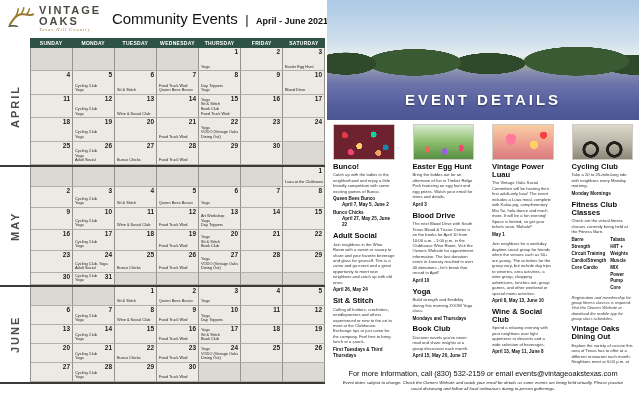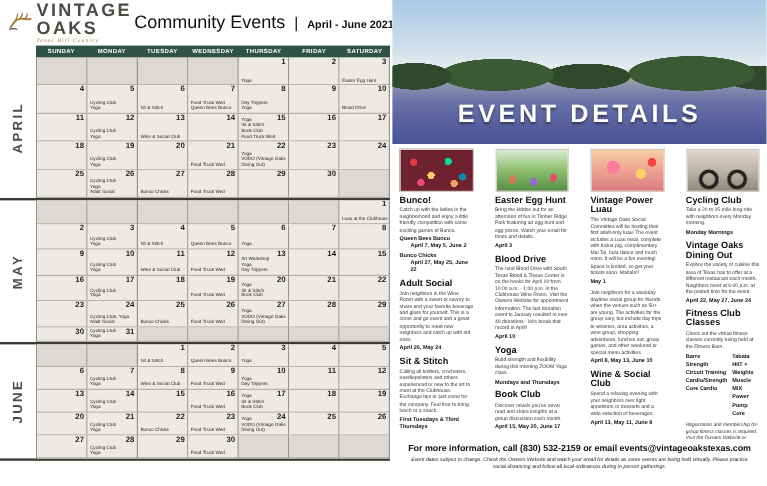--- a/index.html
+++ b/index.html
@@ -4,21 +4,21 @@
 <style>
   html,body{margin:0;padding:0;background:#fff;}
   .page{position:relative;width:639px;height:405px;background:#fff;overflow:hidden;
         font-family:"Liberation Sans",sans-serif;color:#222;}
 
   
   .hdr{position:absolute;left:0;top:0;width:330px;height:38px;display:flex;align-items:center;}
   .logo{display:flex;align-items:center;margin-left:6px;width:104px;}
   .logo svg{width:30px;height:26px;}
   .logotext{margin-left:3px;line-height:1;}
-  .logoname{font-size:15px;font-weight:bold;letter-spacing:2px;color:#4c4a44;white-space:pre-line;}
+  .logoname{font-size:11px;font-weight:bold;letter-spacing:2px;color:#4c4a44;white-space:pre-line;}
   .logotag{font-family:"Liberation Serif",serif;font-style:italic;font-size:4.5px;color:#9a7a2e;margin-top:1px;letter-spacing:1px;}
   .titlewrap{flex:1;text-align:center;white-space:nowrap;}
   .bigtitle{font-size:15px;font-weight:normal;color:#111;}
   .sep{font-size:13px;font-weight:normal;color:#111;margin:0 3px;}
   .range{font-size:9px;font-weight:bold;color:#111;}
 
   
   .wdrow{position:absolute;left:30px;top:38px;width:295px;height:10px;display:grid;
          grid-template-columns:repeat(7,1fr);background:#2f5247;}
   .wd{color:#fff;font-size:5px;font-weight:bold;text-align:center;line-height:10px;letter-spacing:.3px;}
@@ -44,21 +44,21 @@
   .right{position:absolute;left:327px;top:0;width:312px;height:405px;background:#fff;}
   .photo{position:relative;width:312px;height:120px;
     background:
       radial-gradient(55px 20px at 6% 53%, #2e4a2b 55%, rgba(0,0,0,0) 56%),
       radial-gradient(85px 24px at 28% 52%, #3a5a33 55%, rgba(0,0,0,0) 56%),
       radial-gradient(65px 19px at 52% 53%, #2e4a2b 55%, rgba(0,0,0,0) 56%),
       radial-gradient(95px 26px at 80% 51%, #3a5a33 55%, rgba(0,0,0,0) 56%),
       radial-gradient(60px 18px at 99% 54%, #2e4a2b 55%, rgba(0,0,0,0) 56%),
       linear-gradient(to bottom,#abc9e6 0%,#cfdfeb 34%,#e7edf0 47%,#a8b088 53%,#8c92ae 59%,#6b73a9 70%,#555e9d 88%,#4c5593 100%);}
   .photo-title{position:absolute;left:0;right:0;bottom:12px;text-align:center;
-      color:#fff;font-size:21px;font-weight:bold;letter-spacing:3px;
+      color:#fff;font-size:15px;font-weight:bold;letter-spacing:3px;
       text-shadow:0 1px 2px rgba(0,0,0,.45);}
 
   .cols{display:flex;gap:18px;padding:4px 6px 0 6px;height:242px;overflow:hidden;}
   .dcol{flex:1;min-width:0;}
   .thumb{height:34px;margin-bottom:3px;border:1px solid #cfcac2;}
   .thumb-bunco-dice{background:
       radial-gradient(5px 5px at 18% 30%, #e63946 60%, rgba(0,0,0,0) 61%),
       radial-gradient(5px 5px at 42% 62%, #ffd166 60%, rgba(0,0,0,0) 61%),
       radial-gradient(5px 5px at 66% 28%, #06d6a0 60%, rgba(0,0,0,0) 61%),
       radial-gradient(5px 5px at 86% 66%, #118ab2 60%, rgba(0,0,0,0) 61%),
@@ -85,21 +85,21 @@
   .sdates{font-size:4.6px;font-weight:bold;color:#111;margin-top:2px;line-height:1.3;}
   .grp{margin-top:2px;}
   .gname{font-size:4.6px;font-weight:bold;color:#111;line-height:1.3;}
   .gdates{font-size:4.6px;font-weight:bold;color:#111;padding-left:9px;line-height:1.3;}
   .fitlists{display:flex;gap:4px;margin-top:2.5px;}
   .fitcol{flex:1;}
   .fit{font-size:4.6px;font-weight:bold;line-height:1.5;color:#111;}
   .snote{font-size:4.1px;font-style:italic;color:#333;line-height:1.3;margin-top:2.5px;}
 
   .foot{position:absolute;left:330px;top:369px;width:306px;text-align:center;}
-  .fcontact{font-size:7.4px;font-weight:bold;color:#0e0e0e;}
+  .fcontact{font-size:7.4px;font-weight:normal;color:#0e0e0e;}
   .fdisc{font-size:4.3px;font-style:italic;color:#222;line-height:1.35;margin-top:2px;padding:0 10px;}
 </style>
 </head>
 <body>
 
 <div class="page">
 
   <div class="hdr">
     <div class="logo">
       <svg viewBox="0 0 32 28">
@@ -692,45 +692,45 @@
           </div>
         </div>
         <div class="dcol">
           <div class="thumb thumb-cycling"></div>
           <div class="sect">
             <div class="shead">Cycling Club</div>
             <div class="sbody">Take a 20 to 25-mile-long ride with neighbors every Monday morning.</div>
             <div class="sdates">Monday Mornings</div>
           </div>
           <div class="sect">
-            <div class="shead">Vintage Oaks Dining Out</div>
-            <div class="sbody">Explore the variety of cuisine this area of Texas has to offer at a different restaurant each month. Neighbors meet at 6:00 p.m. at the posted time for the event.</div>
-            <div class="sdates">April 22, May 27, June 24</div>
-          </div>
-          <div class="sect">
             <div class="shead">Fitness Club Classes</div>
             <div class="sbody">Check out the virtual fitness classes currently being held at the Fitness Barn.</div>
             <div class="fitlists">
               <div class="fitcol">
                 <div class="fit">Barre</div>
                 <div class="fit">Strength</div>
                 <div class="fit">Circuit Training</div>
                 <div class="fit">Cardio/Strength</div>
                 <div class="fit">Core Cardio</div>
               </div>
               <div class="fitcol">
                 <div class="fit">Tabata</div>
                 <div class="fit">HIIT + Weights</div>
                 <div class="fit">Muscle MIX</div>
                 <div class="fit">Power Pump</div>
                 <div class="fit">Core</div>
               </div>
             </div>
             <div class="snote">Registration and membership for group fitness classes is required. Visit the Owners Website or download the mobile app for group class schedules.</div>
           </div>
+          <div class="sect">
+            <div class="shead">Vintage Oaks Dining Out</div>
+            <div class="sbody">Explore the variety of cuisine this area of Texas has to offer at a different restaurant each month. Neighbors meet at 6:00 p.m. at the posted time for the event.</div>
+            <div class="sdates">April 22, May 27, June 24</div>
+          </div>
         </div>
       </div>
   </div>
 
   <div class="foot">
     <div class="fcontact">For more information, call (830) 532-2159 or email events@vintageoakstexas.com</div>
     <div class="fdisc">Event dates subject to change. Check the Owners Website and watch your email for details as some events are being held virtually. Please practice social distancing and follow all local ordinances during in-person gatherings.</div>
   </div>
 
 </div>

